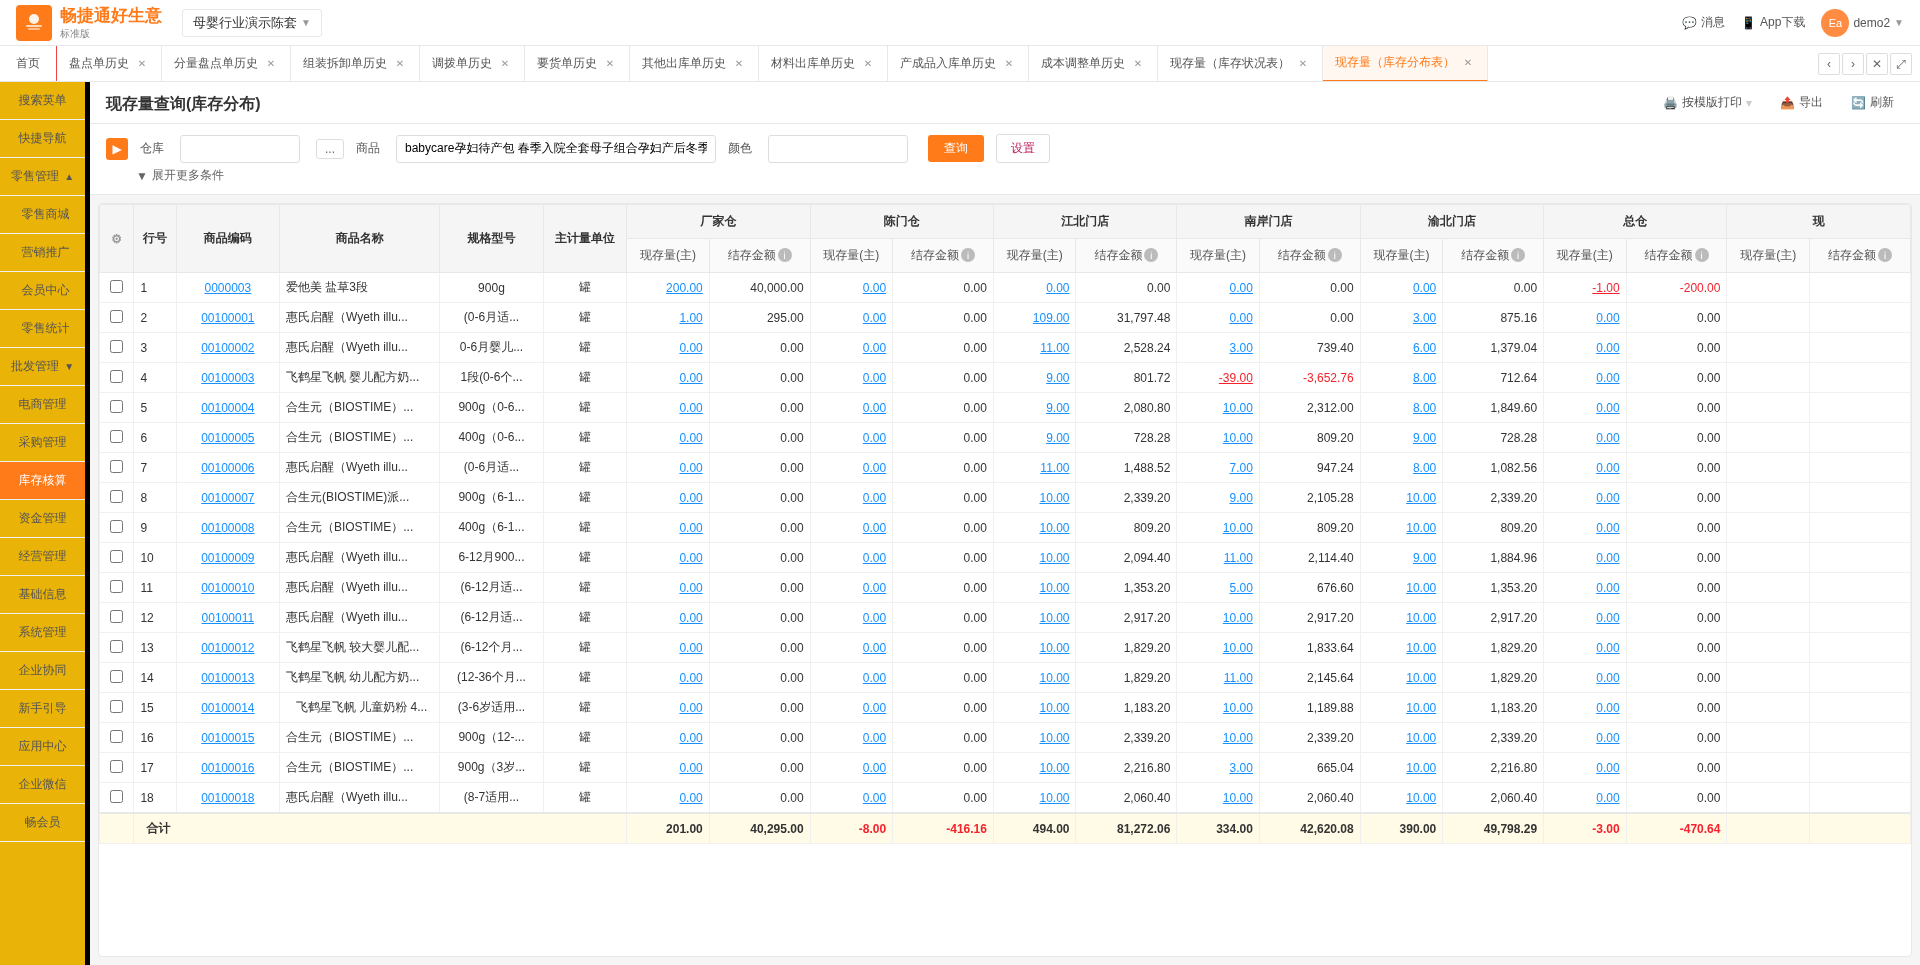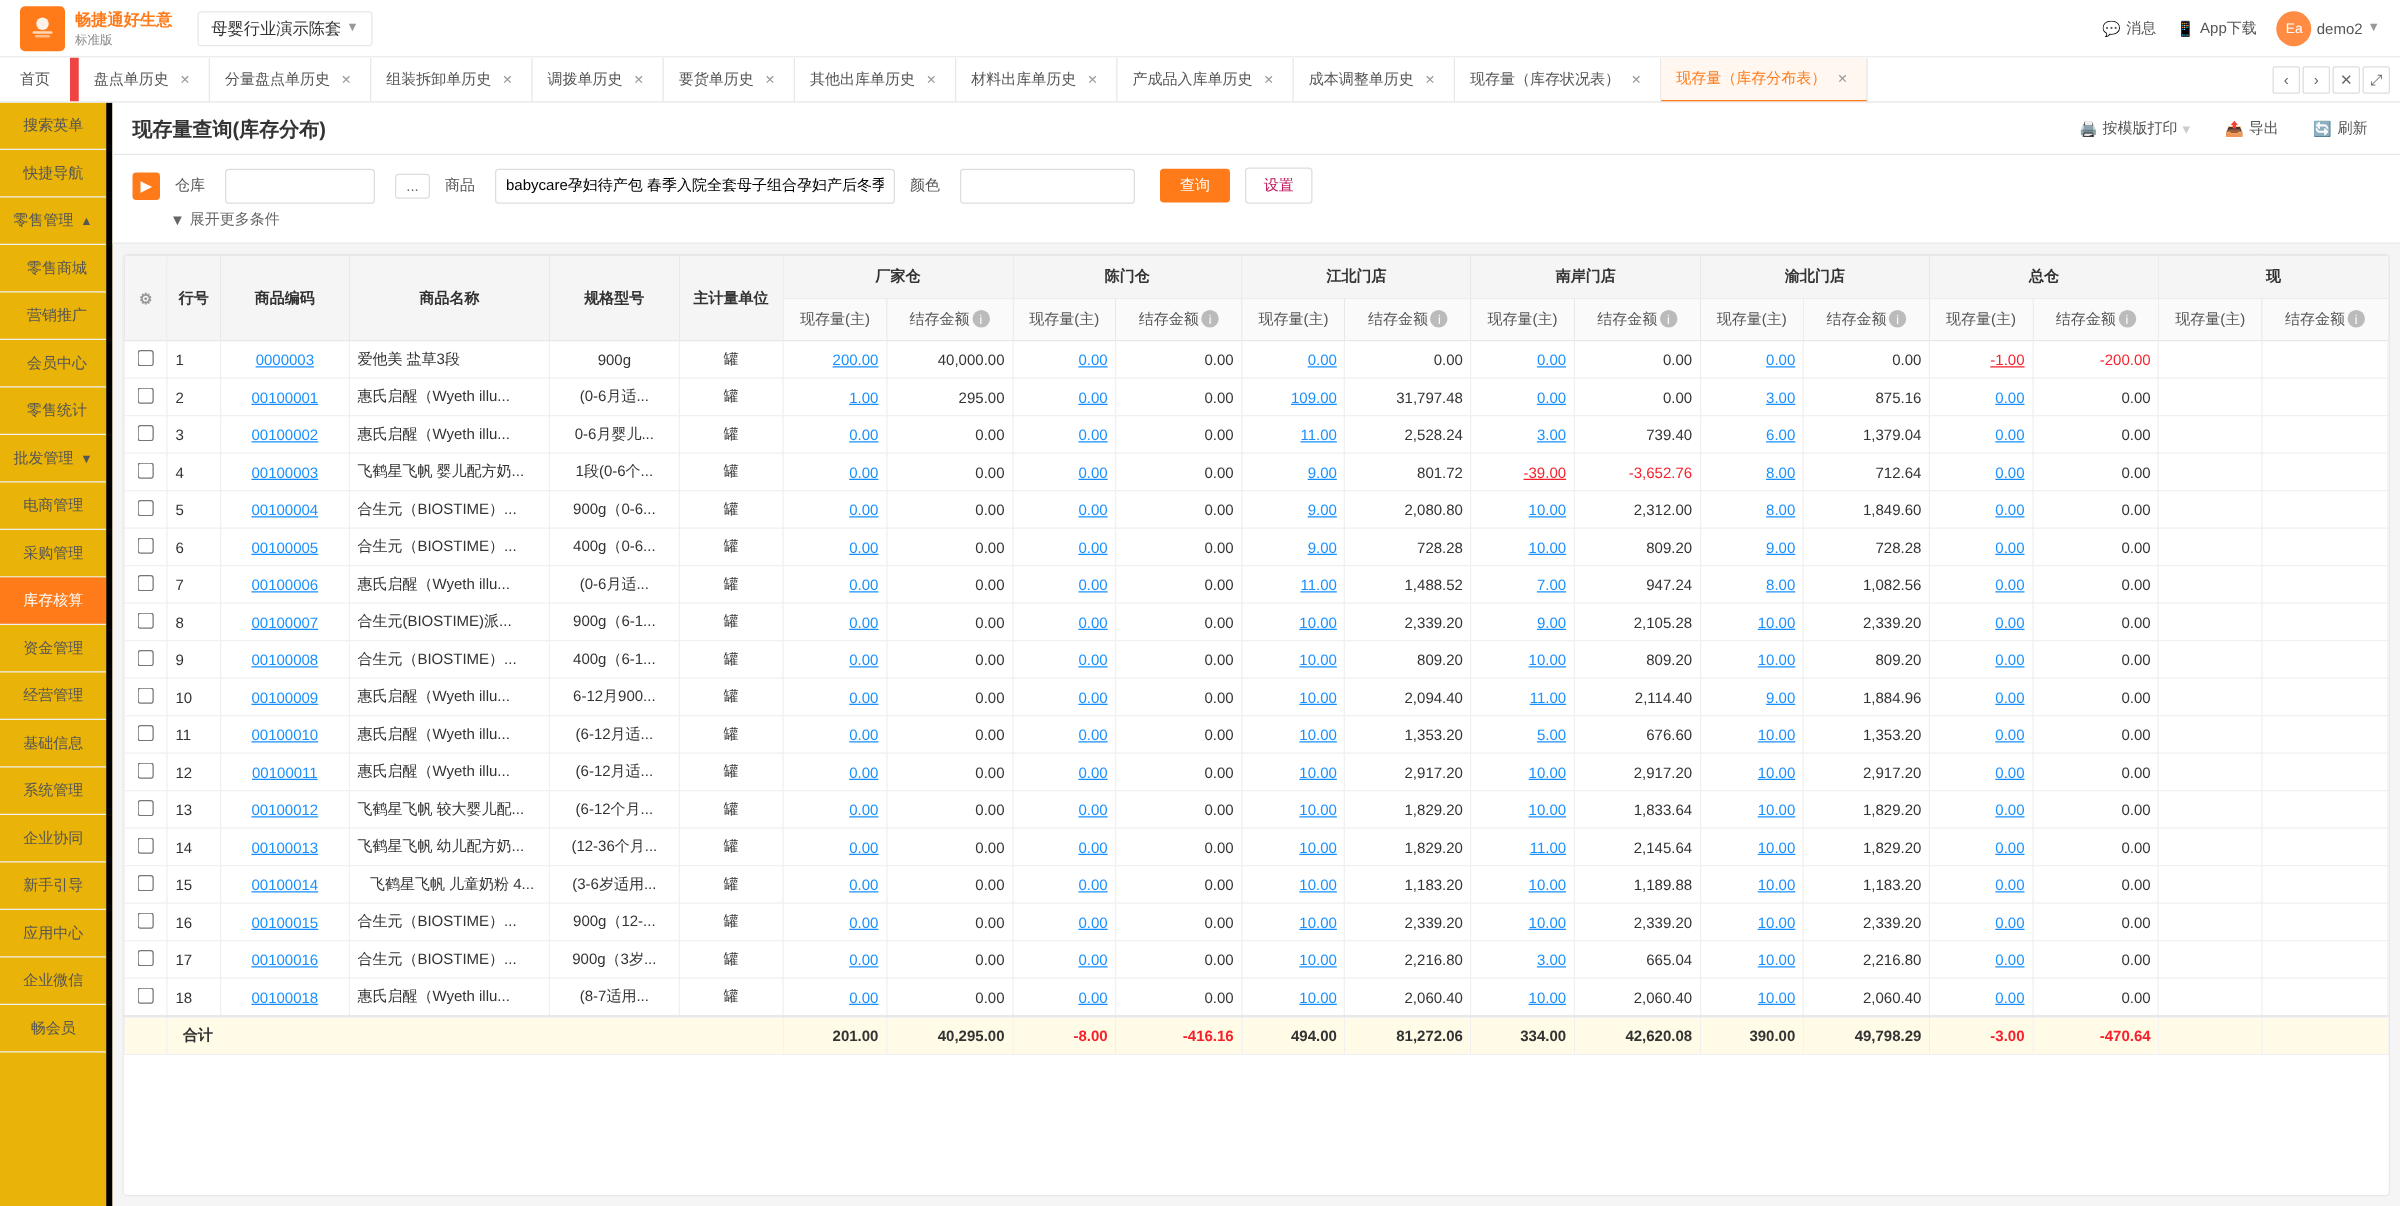--- a/index.html
+++ b/index.html
@@ -99,21 +99,21 @@
       justify-content: center;
       border-radius: 50%;
       font-size: 10px;
       color: #999;
     }
     .tab-home {
       padding: 0 16px;
       color: #555;
       font-size: 12px;
       flex-shrink: 0;
-      border-right: 7px solid #ef4444;
+      border-right: 1px solid #ef4444;
       height: 36px;
       display: flex;
       align-items: center;
     }
     .tab-actions {
       display: flex;
       align-items: center;
       gap: 2px;
       padding: 0 8px;
       flex-shrink: 0;
@@ -411,21 +411,21 @@
 <div class="top-bar">
   <div class="logo-area">
     <div class="logo-icon">
       <svg width="24" height="24" viewBox="0 0 24 24">
           <circle cx="12" cy="8" r="5" fill="white" opacity="0.9"></circle>
           <rect x="4" y="14" width="16" height="2" rx="1" fill="white" opacity="0.7"></rect>
           <rect x="6" y="17" width="12" height="2" rx="1" fill="white" opacity="0.5"></rect>
         </svg>
     </div>
     <div>
-      <div style="font-size:13px;color:#ff7b1a;font-weight:bold;">畅捷通好生意</div>
+      <div style="font-size:17px;color:#ff7b1a;font-weight:bold;">畅捷通好生意</div>
       <div style="font-size:10px;color:#888;">标准版</div>
     </div>
     <div style="display:flex;align-items:center;gap:4px;margin-left:12px;padding:4px 10px;border:1px solid #e8e8e8;border-radius:3px;cursor:pointer;">
       <span style="font-size:13px;color:#333;">母婴行业演示陈套</span>
       <span style="color:#999;font-size:10px;">▼</span>
     </div>
   </div>
   <div class="top-right">
     <div class="top-right-item">
       <span>💬</span>

